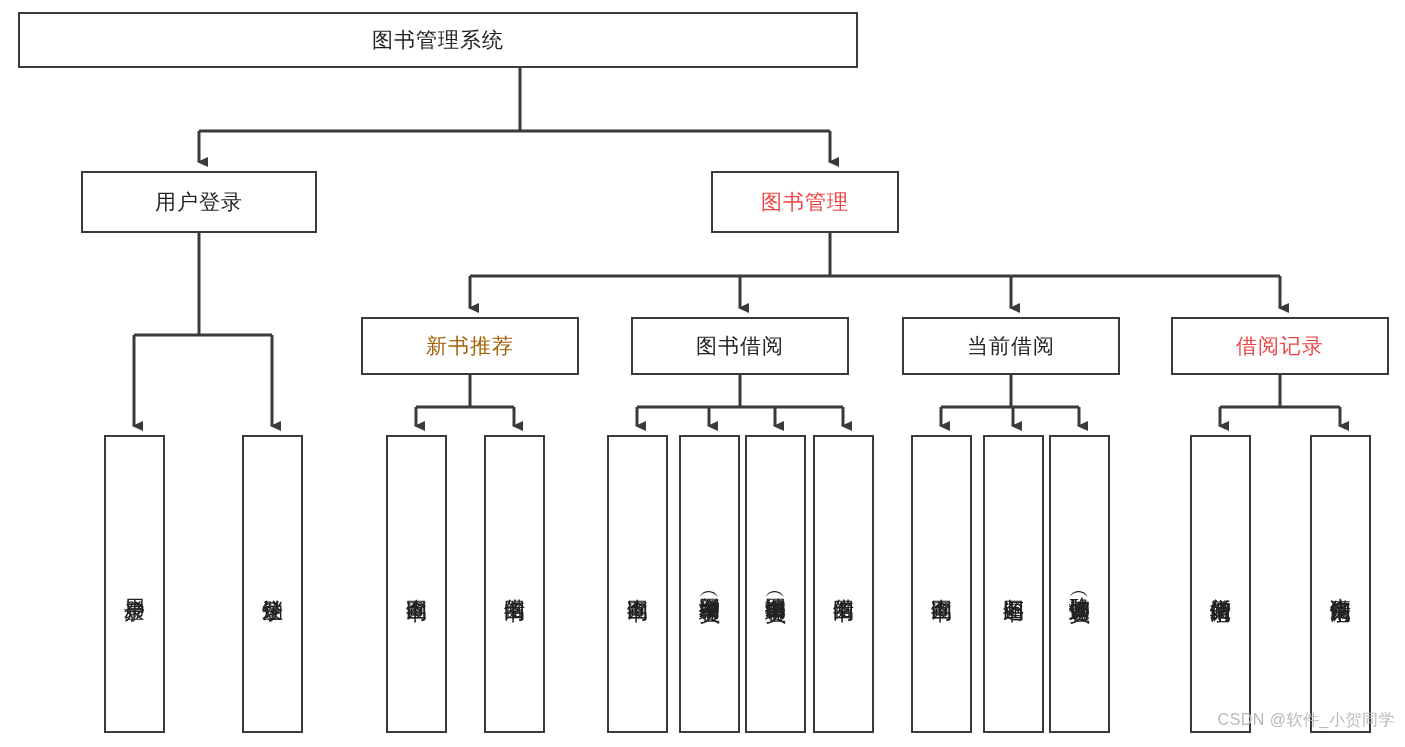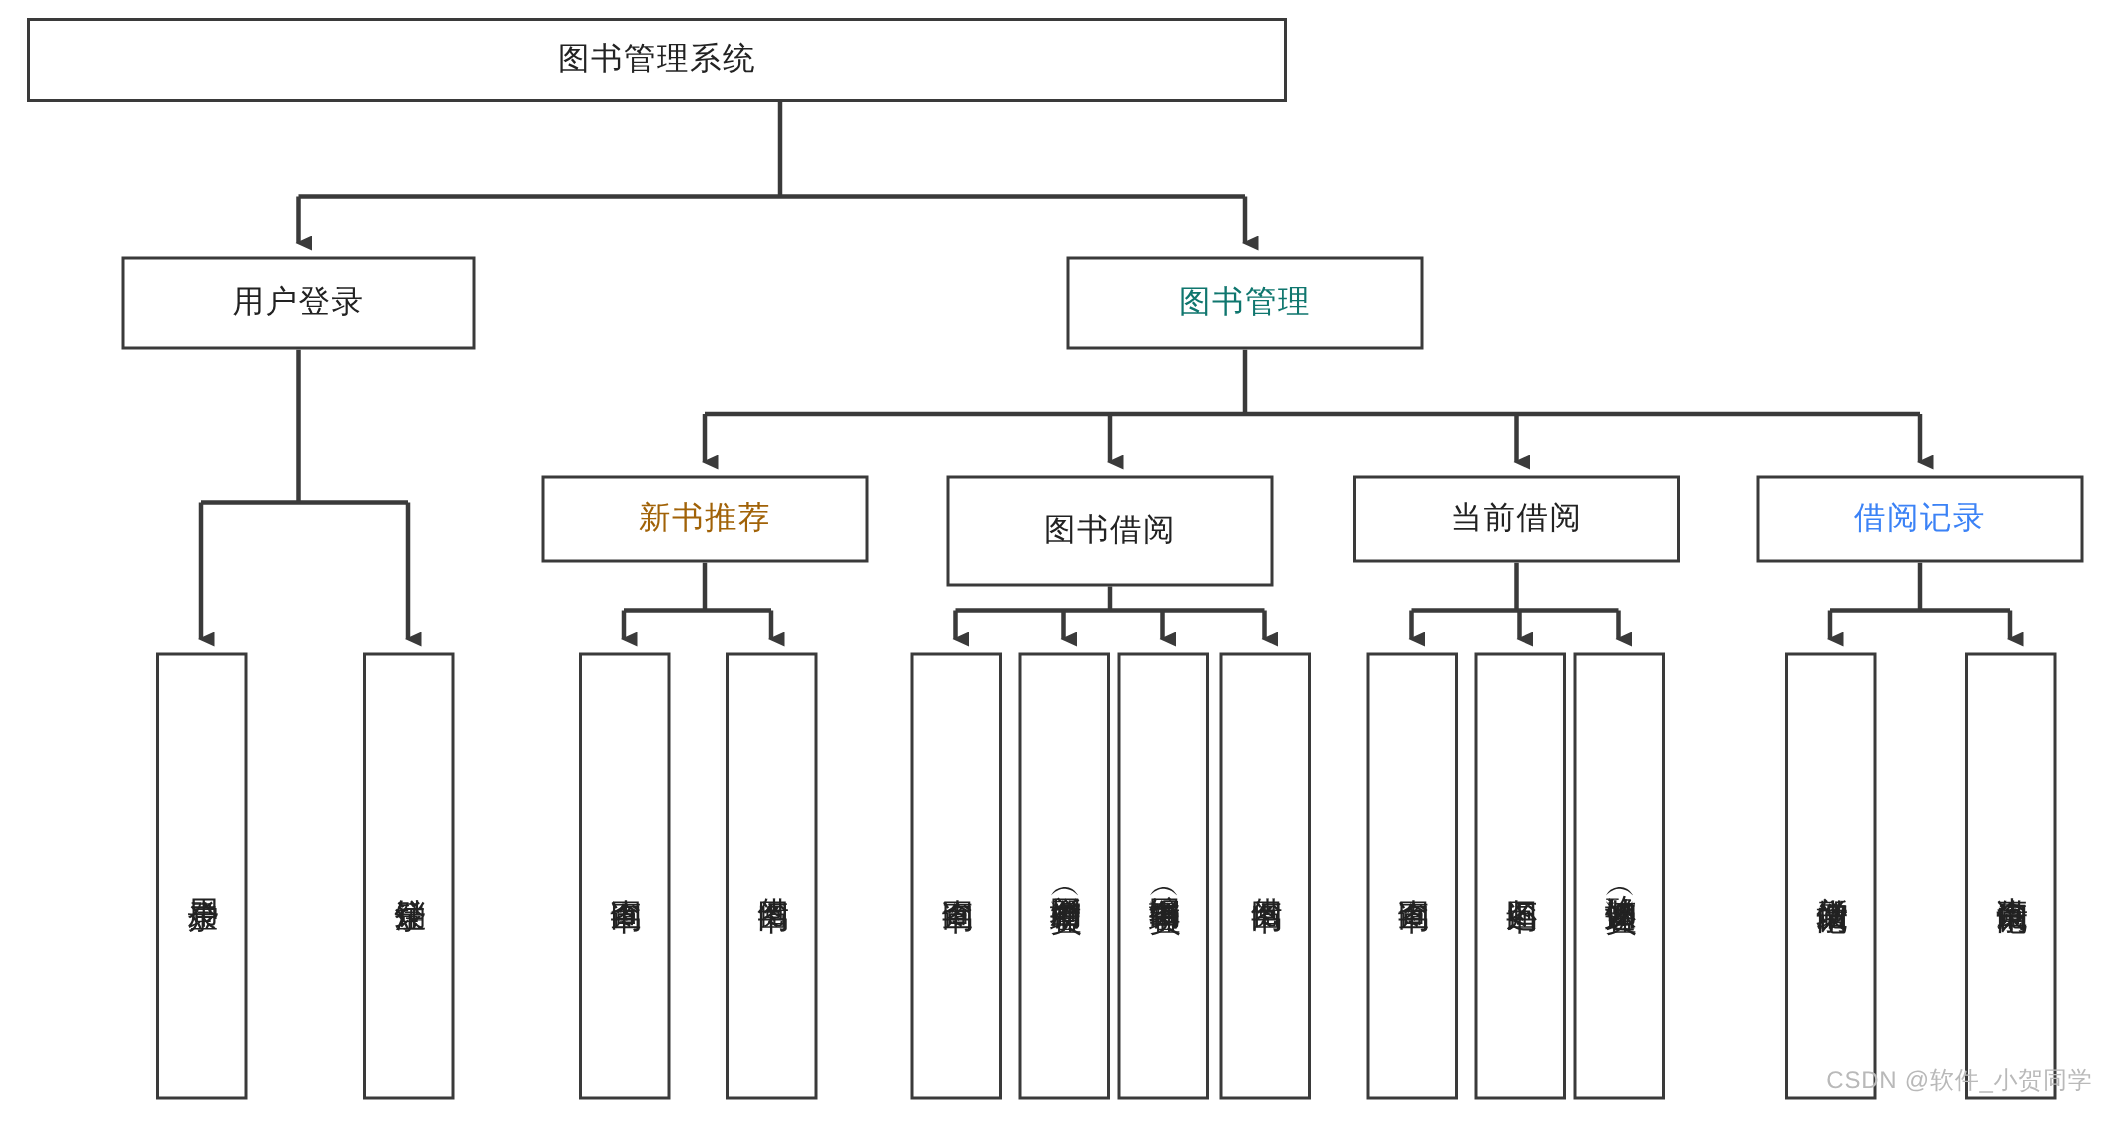--- a/index.html
+++ b/index.html
@@ -123,34 +123,34 @@
     </g>
   </svg>
 
   <div class="node horiz" style="left: 18px; top: 12px; width: 840px; height: 56px; border-color: rgb(58, 58, 58); color: rgb(34, 34, 34); background: rgb(255, 255, 255);">
     <span>图书管理系统</span>
   </div>
 
   <div class="node horiz" style="left: 81px; top: 171px; width: 236px; height: 62px; border-color: rgb(58, 58, 58); color: rgb(34, 34, 34); background: rgb(255, 255, 255);">
     <span>用户登录</span>
   </div>
-  <div class="node horiz" style="left: 711px; top: 171px; width: 238px; height: 62px; border-color: rgb(58, 58, 58); color: #0f766e; background: rgb(255, 255, 255);">
+  <div class="node horiz" style="left: 711px; top: 171px; width: 188px; height: 62px; border-color: rgb(58, 58, 58); color: #ef4444; background: rgb(255, 255, 255);">
     <span>图书管理</span>
   </div>
 
   <div class="node horiz" style="left: 361px; top: 317px; width: 218px; height: 58px; border-color: rgb(58, 58, 58); color: #a16207; background: rgb(255, 255, 255);">
     <span>新书推荐</span>
   </div>
-  <div class="node horiz" style="left: 631px; top: 317px; width: 218px; height: 74px; border-color: rgb(58, 58, 58); color: rgb(34, 34, 34); background: rgb(255, 255, 255);">
+  <div class="node horiz" style="left: 631px; top: 317px; width: 218px; height: 58px; border-color: rgb(58, 58, 58); color: rgb(34, 34, 34); background: rgb(255, 255, 255);">
     <span>图书借阅</span>
   </div>
   <div class="node horiz" style="left: 902px; top: 317px; width: 218px; height: 58px; border-color: rgb(58, 58, 58); color: rgb(34, 34, 34); background: rgb(255, 255, 255);">
     <span>当前借阅</span>
   </div>
-  <div class="node horiz" style="left: 1171px; top: 317px; width: 218px; height: 58px; border-color: rgb(58, 58, 58); color: #3b82f6; background: rgb(255, 255, 255);">
+  <div class="node horiz" style="left: 1171px; top: 317px; width: 218px; height: 58px; border-color: rgb(58, 58, 58); color: #ef4444; background: rgb(255, 255, 255);">
     <span>借阅记录</span>
   </div>
 
   <div class="node vert" style="left: 104px; top: 435px; width: 61px; height: 298px; border-color: rgb(58, 58, 58); color: rgb(34, 34, 34); background: rgb(255, 255, 255);">
     <span>用户登录</span>
   </div>
   <div class="node vert" style="left: 242px; top: 435px; width: 61px; height: 298px; border-color: rgb(58, 58, 58); color: rgb(34, 34, 34); background: rgb(255, 255, 255);">
     <span>注销登录</span>
   </div>
   <div class="node vert" style="left: 386px; top: 435px; width: 61px; height: 298px; border-color: rgb(58, 58, 58); color: rgb(34, 34, 34); background: rgb(255, 255, 255);">

